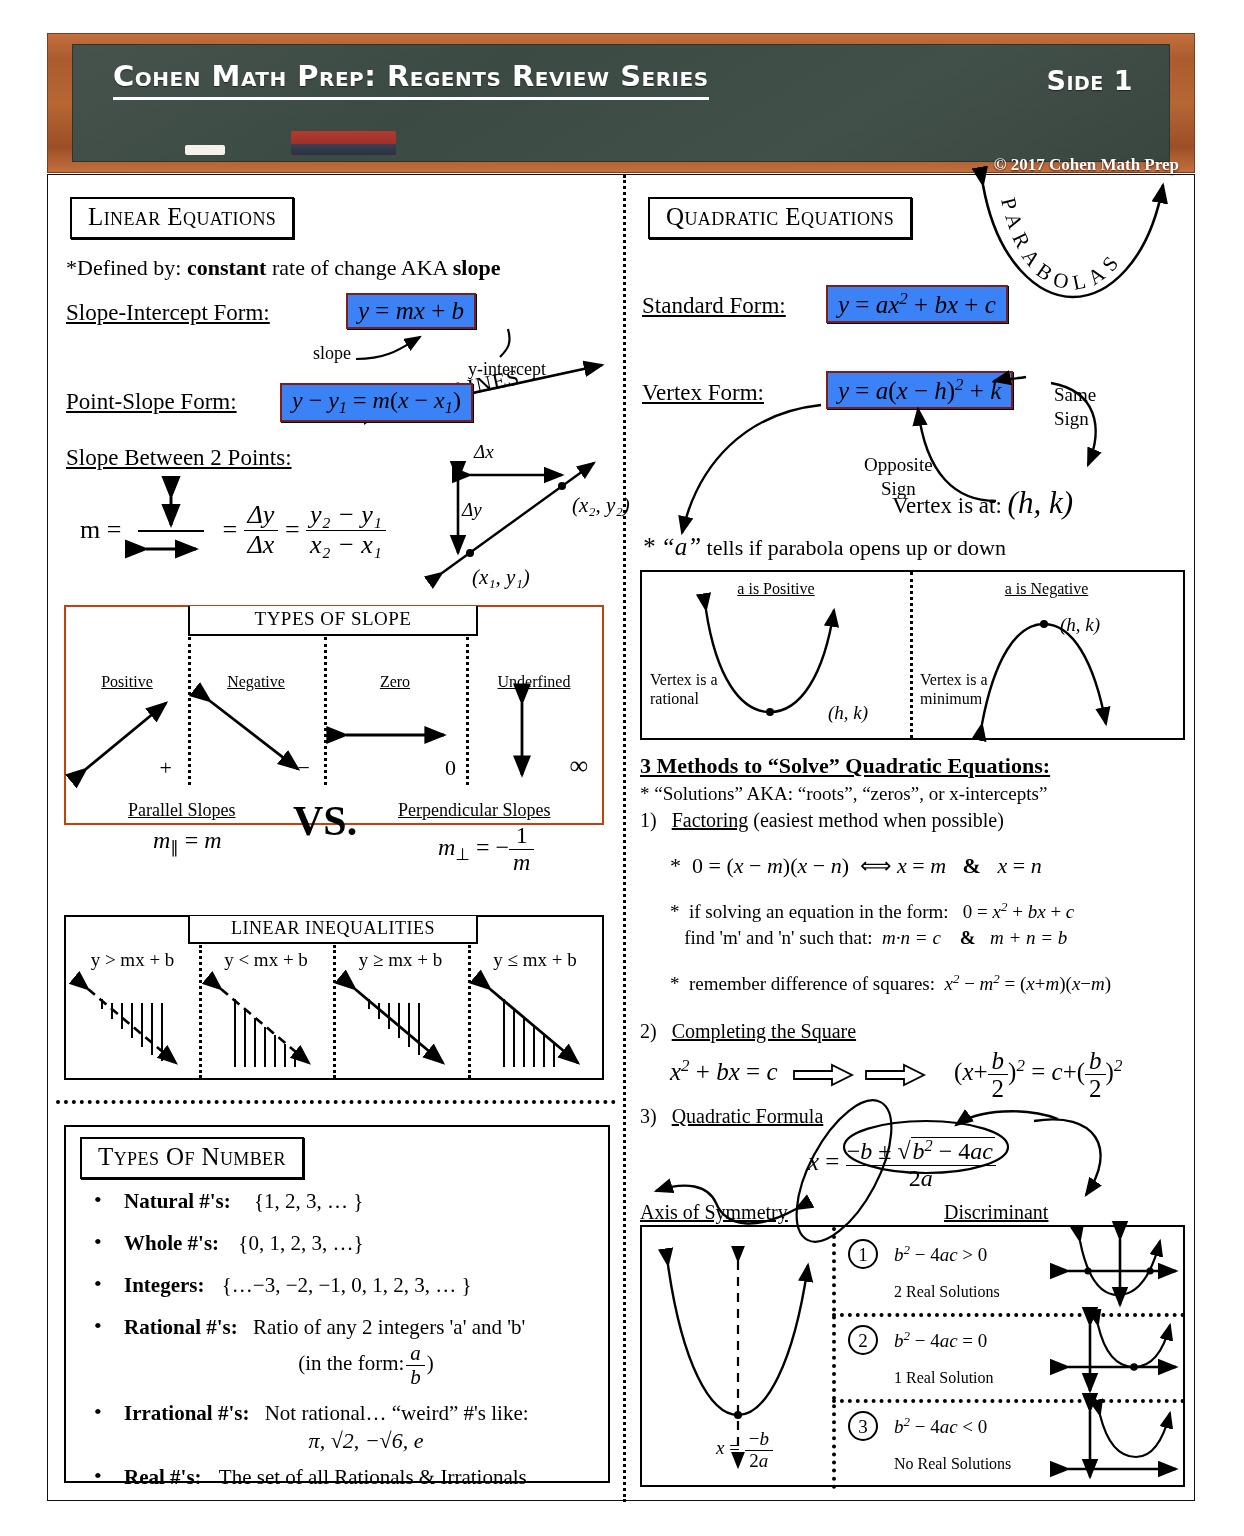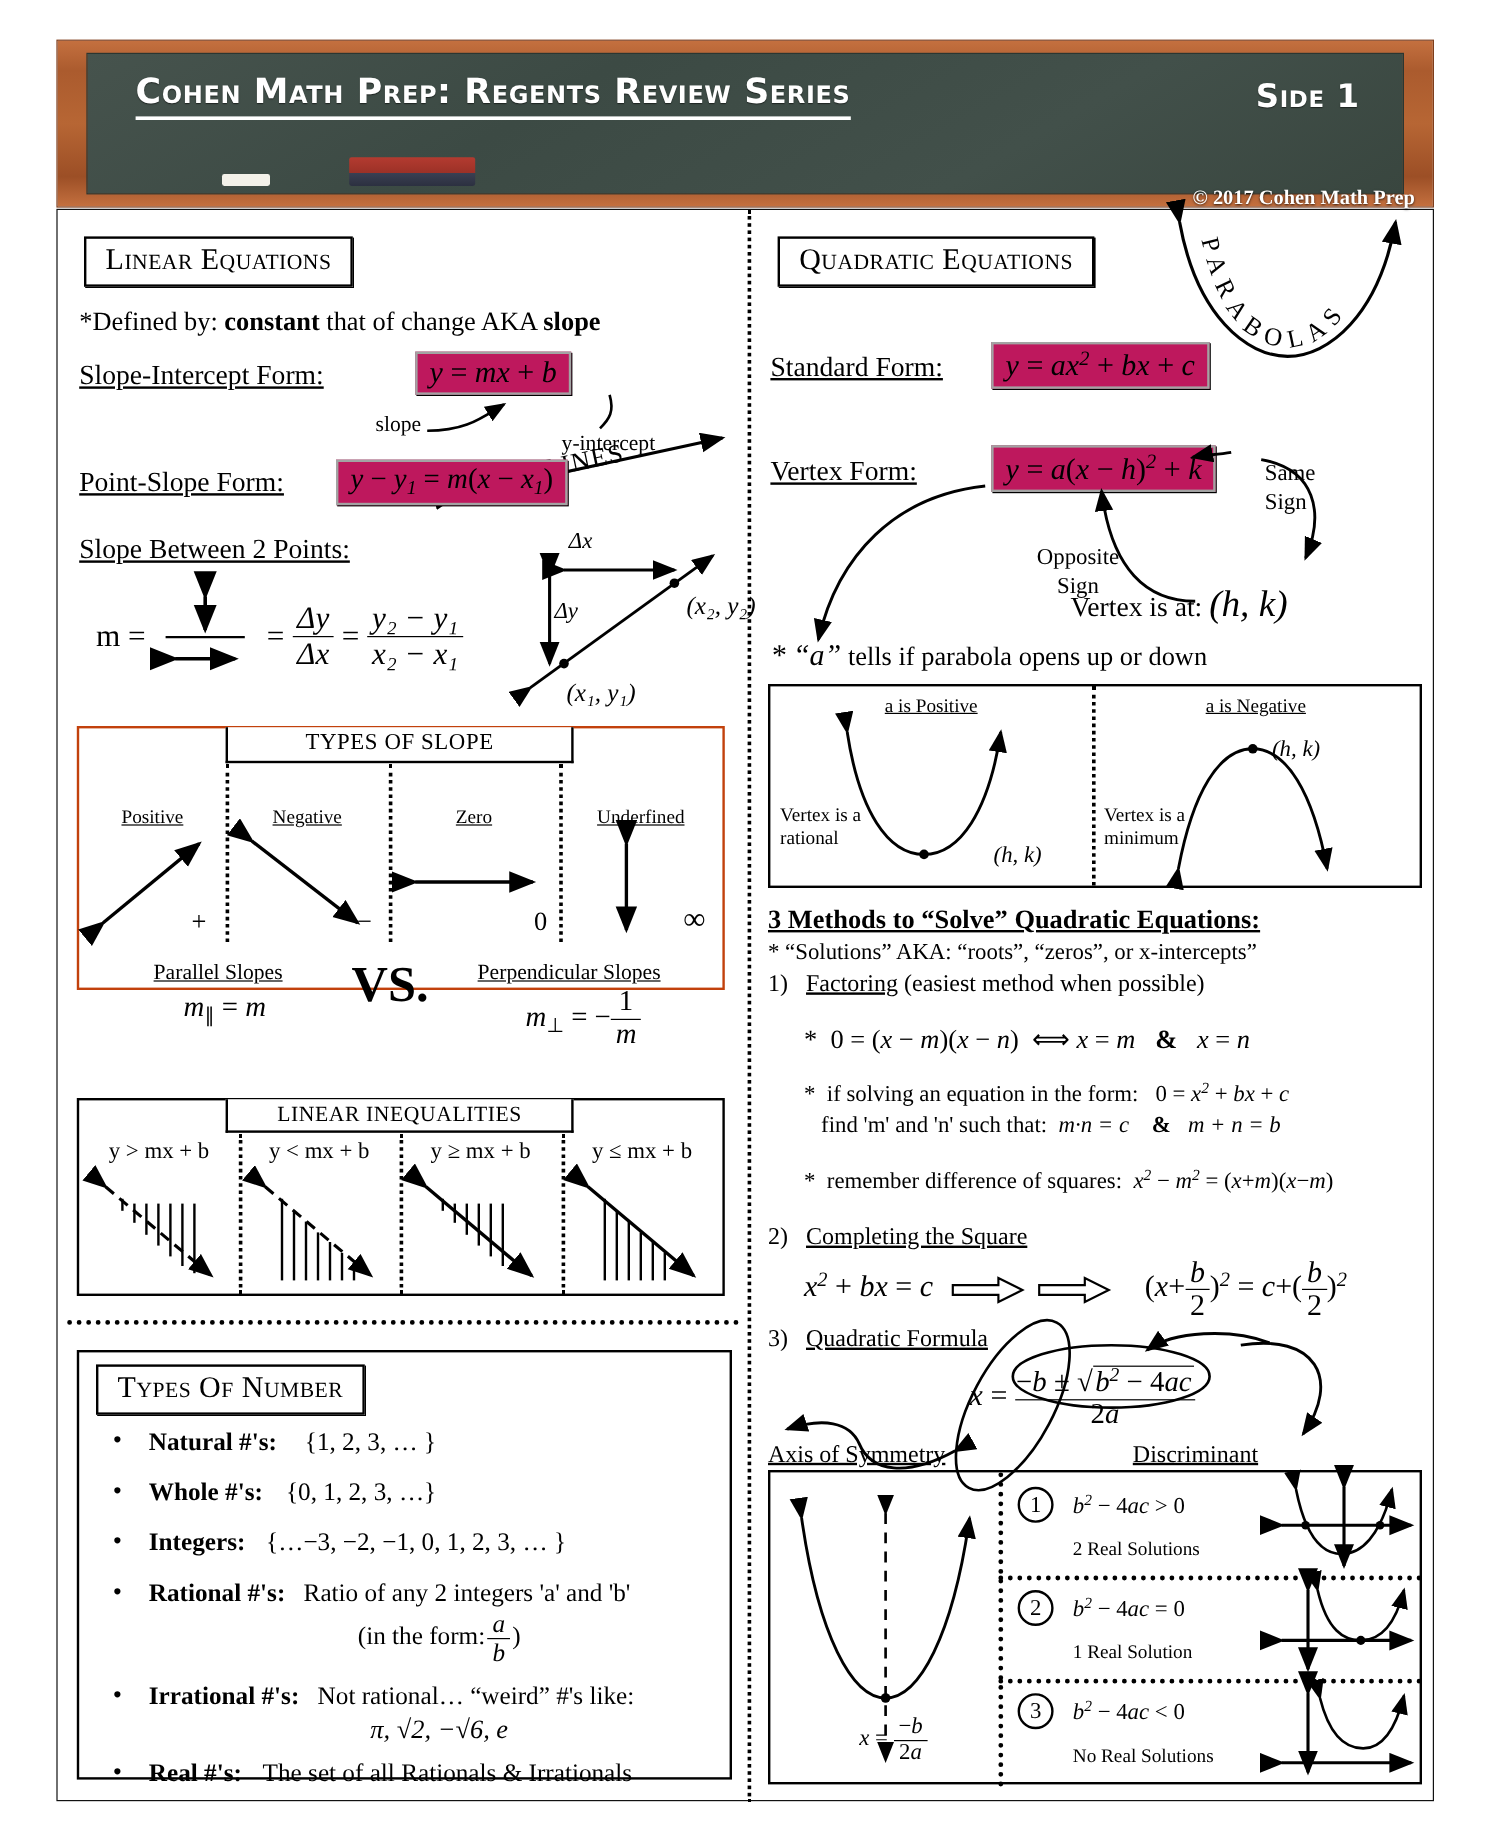--- a/index.html
+++ b/index.html
@@ -76,22 +76,22 @@
 
   
   .hdrbox{
     display:inline-block; border:2px solid #000; padding:4px 16px 6px 16px;
     font-size:25px; font-variant:small-caps; letter-spacing:.4px;
     box-shadow:1px 1px 0 #000;
   }
   .u { text-decoration:underline; }
   .bold { font-weight:bold; }
   .eqbox{
-    display:inline-block; border:2px solid #a3a3a3; padding:2px 10px;
-    box-shadow:1px 1px 0 #000; background:#be185d;
+    display:inline-block; border:2px solid #7f1d1d; padding:2px 10px;
+    box-shadow:1px 1px 0 #000; background:#3b82f6;
   }
   .mi{ font-style:italic; font-family:"Liberation Serif", serif; }
   .sub{ font-size:.68em; vertical-align:-.28em; font-style:italic;}
   .sup{ font-size:.68em; vertical-align:.52em; font-style:italic;}
   .frac{ display:inline-block; vertical-align:middle; text-align:center; line-height:1.08; }
   .frac > .num{ display:block; padding:0 4px; border-bottom:1.6px solid #000; }
   .frac > .den{ display:block; padding:0 4px; }
   svg{ display:block; overflow:visible; }
 
   
@@ -229,21 +229,21 @@
         <defs>
           <marker id="ah" markerWidth="9" markerHeight="9" refX="7" refY="3.2" orient="auto">
             <path d="M0,0 L8,3.2 L0,6.4 z" fill="#000"></path>
           </marker>
         </defs>
         <line x1="12" y1="58" x2="234" y2="10" stroke="#000" stroke-width="2.6" marker-start="url(#ah)" marker-end="url(#ah)"></line>
       </svg>
       <div class="lines-word">LINES</div>
 
       <div class="defined">
-        <span>*Defined by: </span><span class="bold">constant</span><span> that of change AKA </span><span class="bold">slope</span>
+        <span>*Defined by: </span><span class="bold">constant</span><span> rate of change AKA </span><span class="bold">slope</span>
       </div>
 
       <div class="si-lbl u">Slope-Intercept Form:</div>
       <div class="si-box">
         <span class="eqbox"><span class="mi">y</span> = <span class="mi">mx</span> + <span class="mi">b</span></span>
       </div>
 
       <svg style="position:absolute;left:300px;top:150px" width="220" height="60">
         <path d="M8,34 C40,34 52,24 72,12" stroke="#000" stroke-width="2.2" fill="none" marker-end="url(#ah)"></path>
         <path d="M160,4 C164,18 160,24 152,32" stroke="#000" stroke-width="2.2" fill="none"></path>

